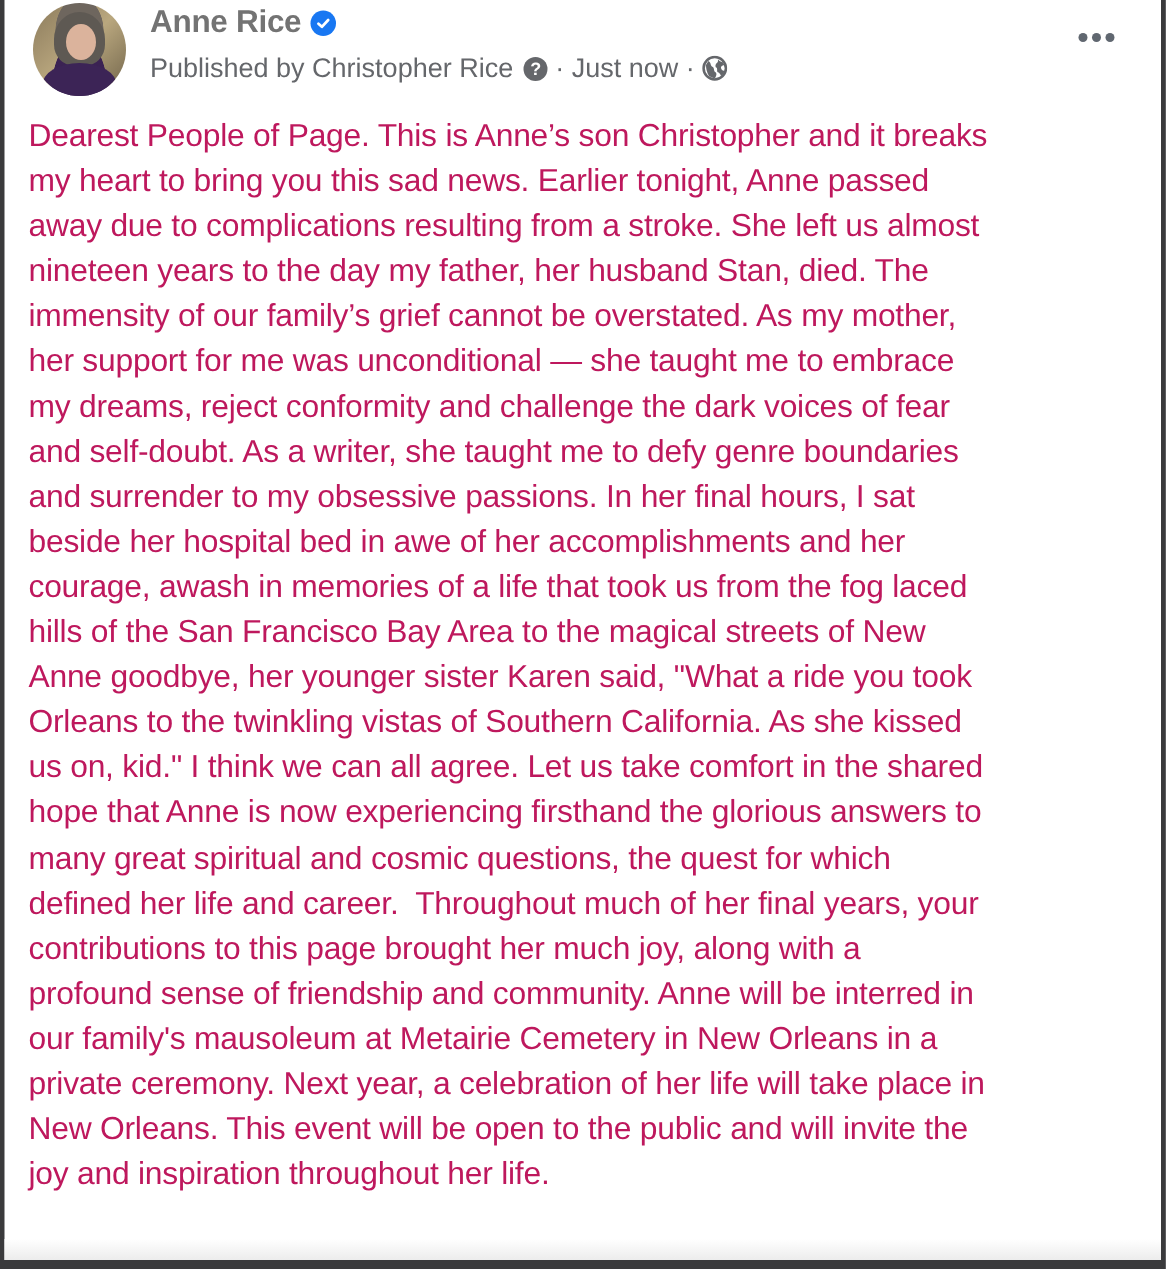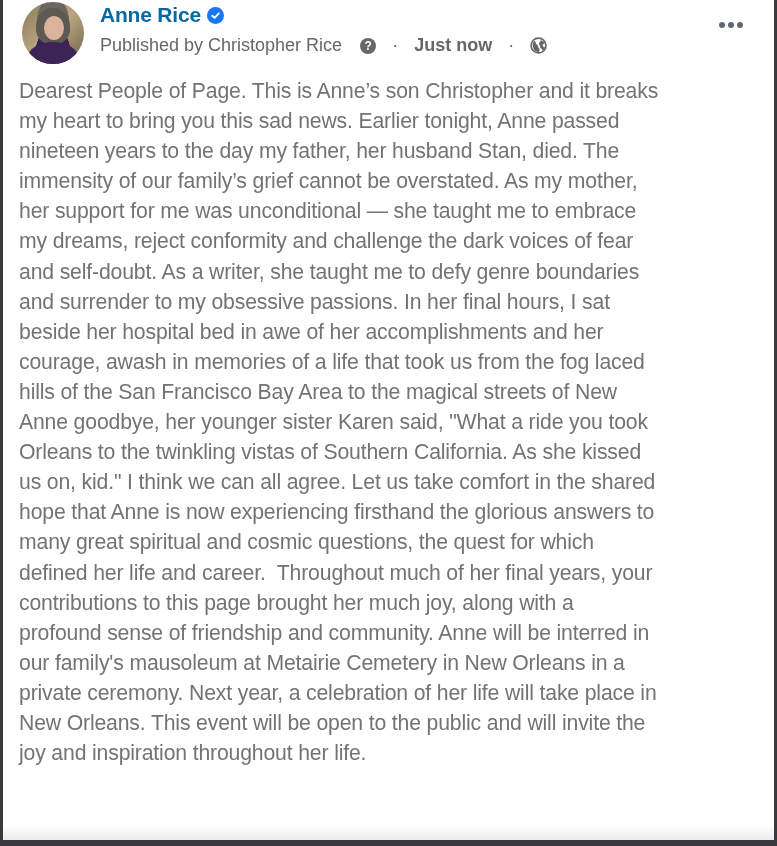--- a/index.html
+++ b/index.html
@@ -73,21 +73,21 @@
       left: 97px;
       top: 3px;
       display: flex;
       align-items: center;
       gap: 6px;
     }
     .name {
       font-family: "Liberation Sans", sans-serif;
       font-weight: bold;
       font-size: 21px;
-      color: #0369a1;
+      color: #737373;
       letter-spacing: -0.2px;
     }
     .verified {
       width: 17px;
       height: 17px;
       border-radius: 50%;
       background: #1877f2;
       display: inline-flex;
       align-items: center;
       justify-content: center;
@@ -95,25 +95,24 @@
     .meta-row {
       position: absolute;
       left: 97px;
       top: 35px;
       display: flex;
       align-items: center;
       font-family: "Liberation Sans", sans-serif;
       font-size: 18px;
       color: #65676b;
       white-space: nowrap;
-      gap: 11px;
     }
     .meta-row .just-now {
       color: #65676b;
-      font-weight: bold;
+      font-weight: normal;
     }
     .q-icon {
       width: 16px;
       height: 16px;
       border-radius: 50%;
       background: #65676b;
       color: #fff;
       font-size: 12px;
       font-weight: bold;
       display: inline-flex;
@@ -146,21 +145,21 @@
       display: block;
     }
     .body-text {
       position: absolute;
       left: 16px;
       top: 76px;
       width: 745px;
       font-family: "Liberation Sans", sans-serif;
       font-size: 21.2px;
       line-height: 30.1px;
-      color: #737373;
+      color: #be185d;
       letter-spacing: -0.15px;
     }
     .line {
       display: block;
       white-space: pre;
     }
     .border-right {
       position: absolute;
       left: 774px;
       top: 0;
@@ -208,20 +207,21 @@
     <div class="more">
       <span></span>
       <span></span>
       <span></span>
     </div>
   </div>
 
   <div class="body-text">
     <span class="line">Dearest People of Page. This is Anne’s son Christopher and it breaks</span>
     <span class="line">my heart to bring you this sad news. Earlier tonight, Anne passed</span>
+    <span class="line">away due to complications resulting from a stroke. She left us almost</span>
     <span class="line">nineteen years to the day my father, her husband Stan, died. The</span>
     <span class="line">immensity of our family’s grief cannot be overstated. As my mother,</span>
     <span class="line">her support for me was unconditional — she taught me to embrace</span>
     <span class="line">my dreams, reject conformity and challenge the dark voices of fear</span>
     <span class="line">and self-doubt. As a writer, she taught me to defy genre boundaries</span>
     <span class="line">and surrender to my obsessive passions. In her final hours, I sat</span>
     <span class="line">beside her hospital bed in awe of her accomplishments and her</span>
     <span class="line">courage, awash in memories of a life that took us from the fog laced</span>
     <span class="line">hills of the San Francisco Bay Area to the magical streets of New</span>
     <span class="line">Anne goodbye, her younger sister Karen said, "What a ride you took</span>

